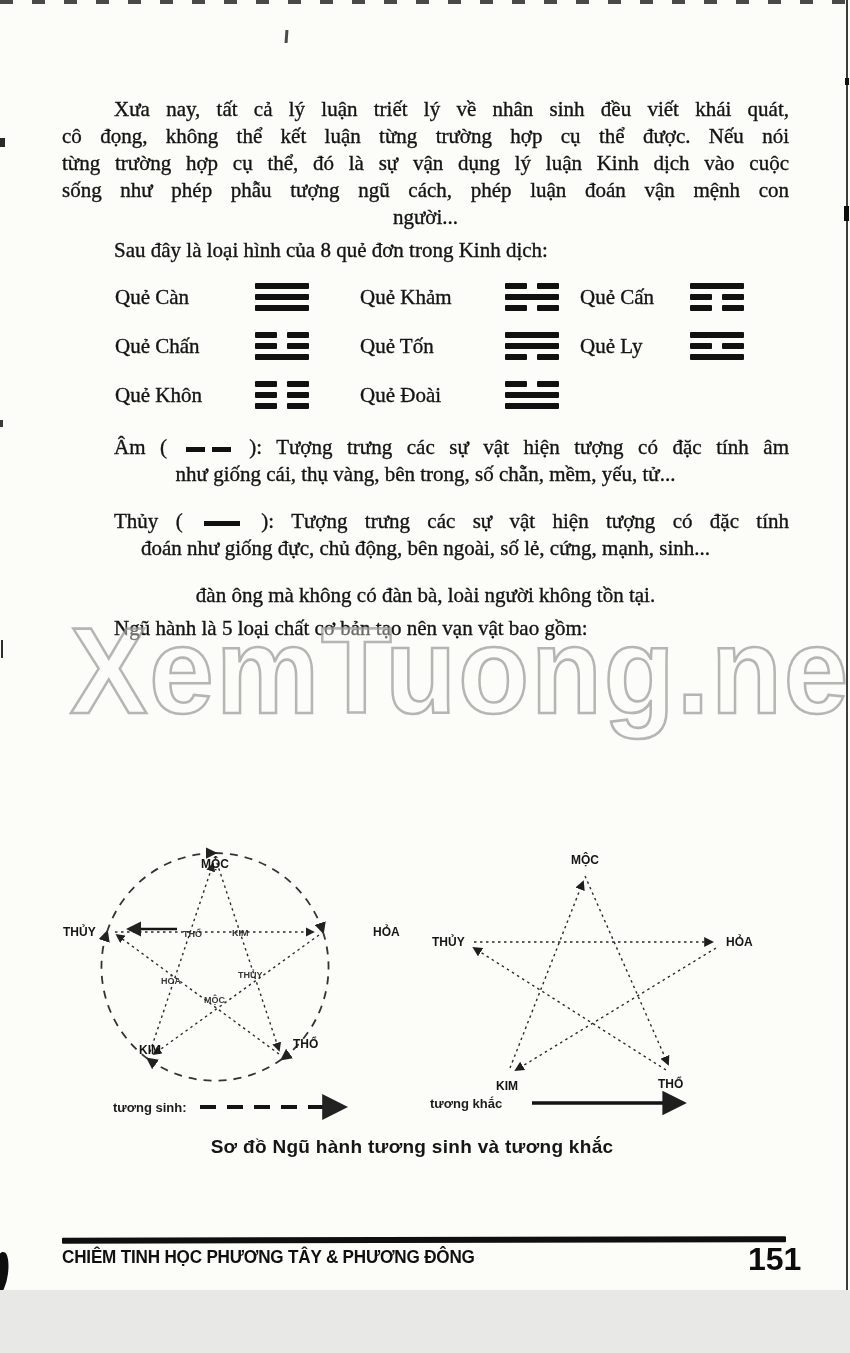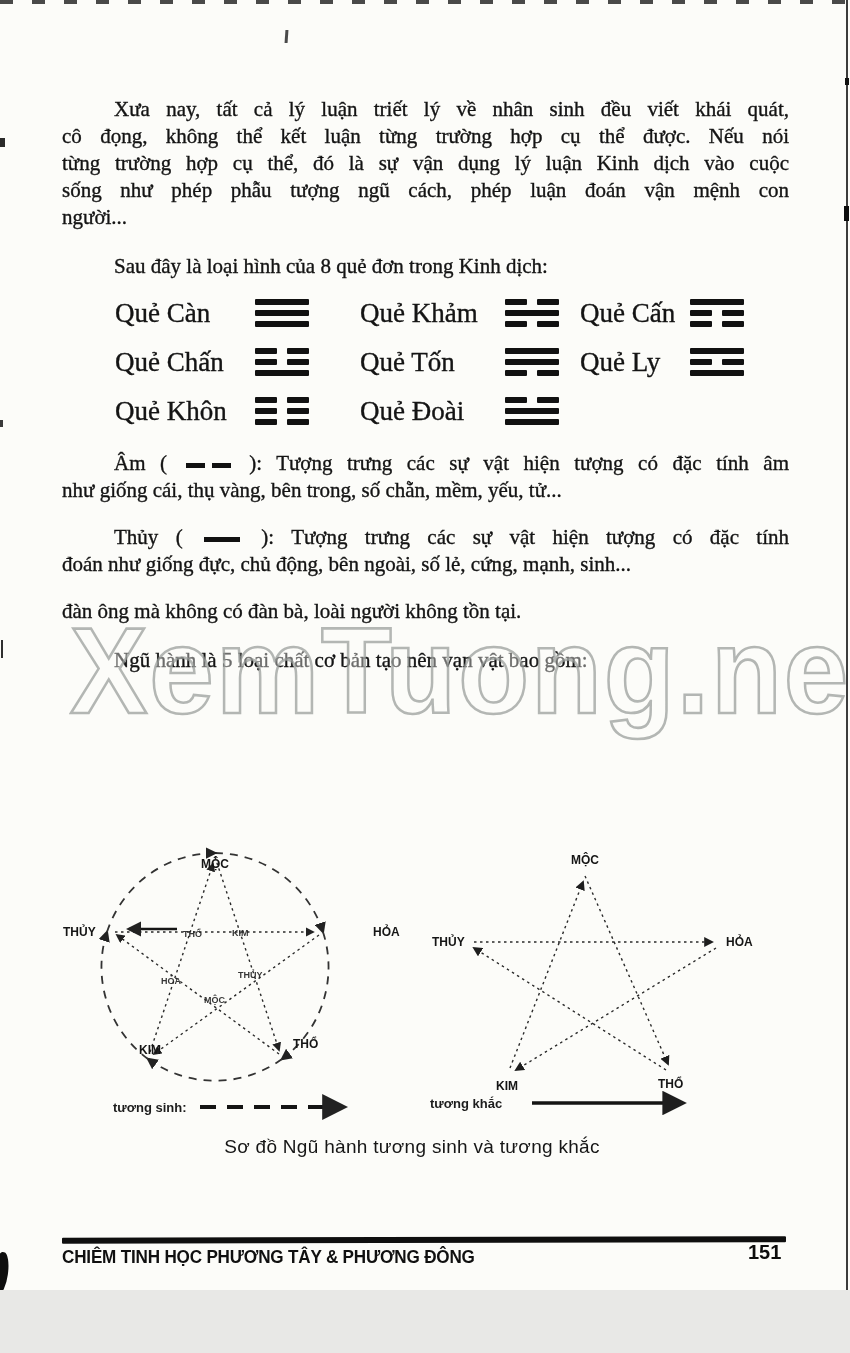--- a/index.html
+++ b/index.html
@@ -22,65 +22,65 @@
   .bottom-strip{position:absolute;top:1344px;left:0;width:850px;height:9px;background:#0b0b0b;
     clip-path:polygon(0 45%,9% 15%,28% 50%,54% 5%,76% 55%,100% 20%,100% 100%,0 100%);}
   .corner-blob{position:absolute;top:1252px;left:-5px;width:13px;height:42px;background:#0e0e0e;
     border-radius:40% 60% 55% 45%;transform:rotate(8deg);}
   .corner-blob2{position:absolute;top:1305px;left:-4px;width:9px;height:20px;background:#151515;border-radius:40%;}
 
   
   .content{position:absolute;top:96px;left:62px;width:727px;font-size:21px;line-height:27px;
     -webkit-text-stroke:.35px #141414;}
   .p-lines{white-space:pre-line;text-align:justify;text-align-last:justify;text-indent:52px;}
-  .p-last{text-align:left;}
+  .p-last{text-align:center;}
   .p-one{text-indent:52px;margin-top:3px;}
   .sym-line{text-align:justify;text-align-last:justify;text-indent:52px;}
-  .mt8{margin-top:20px}.mt20{margin-top:20px}.mt6{margin-top:22px}
+  .mt8{margin-top:20px}.mt20{margin-top:20px}.mt6{margin-top:6px}
 
   
   .yin{display:inline-flex;gap:7px;vertical-align:2px;margin:0 4px;}
   .yin i,.yang i{display:inline-block;height:5px;background:#111;}
   .yin i{width:19px;}
   .yang{display:inline-flex;vertical-align:2px;margin:0 4px;}
   .yang i{width:36px;}
 
   
   .tri-grid{margin:14px 0 0 53px;display:grid;
     grid-template-columns:140px 105px 145px 75px 110px 60px;
     row-gap:11px;align-items:center;}
-  .tri-label{font-size:27px;}
+  .tri-label{font-size:21px;}
   .trigram{width:54px;}
   .tri-line{height:6px;margin:5px 0;background:#111;border-radius:1px;}
   .tri-line.broken{background:none;display:flex;justify-content:space-between;}
   .tri-line.broken i{display:block;width:22px;height:6px;background:#111;border-radius:1px;}
 
   
   .watermark{position:absolute;top:604px;left:70px;width:740px;z-index:6;
     font-family:"Liberation Sans",sans-serif;font-weight:bold;font-size:116px;
     letter-spacing:2px;color:rgba(252,252,250,.38);
     -webkit-text-stroke:2.5px rgba(148,153,150,.7);
     transform:scaleY(1.06);pointer-events:none;}
 
   
   .diag{position:absolute;filter:blur(.35px);}
   .diag-left{top:840px;left:55px;}
   .diag-right{top:852px;left:430px;}
   .caption{position:absolute;top:1136px;left:62px;width:700px;text-align:center;
-    font-family:"Liberation Sans",sans-serif;font-weight:normal;font-size:19px;
+    font-family:"Liberation Sans",sans-serif;font-weight:bold;font-size:19px;
     letter-spacing:.3px;color:#161616;filter:blur(.25px);}
 
   
   .footer-rule{position:absolute;top:1237px;left:62px;width:724px;height:6px;background:#0f0f0f;
     transform:rotate(-.12deg);border-radius:1px;}
   .footer-title{position:absolute;top:1247px;left:62px;
     font-family:"Liberation Sans",sans-serif;font-weight:bold;font-size:18px;
     letter-spacing:-.2px;transform:scaleX(.95);transform-origin:left;color:#101010;}
   .page-number{position:absolute;top:1241px;left:748px;
-    font-family:"Liberation Sans",sans-serif;font-weight:bold;font-size:20px;color:#0c0c0c;}
+    font-family:"Liberation Sans",sans-serif;font-weight:bold;font-size:32px;color:#0c0c0c;}
 
   
   .banner{position:absolute;top:1296px;left:0;width:850px;height:48px;background:#fdfdfc;
     font-family:"Liberation Sans",sans-serif;font-size:28px;color:#3f4244;
     display:flex;align-items:center;justify-content:center;white-space:pre;}
 </style>
 </head>
 <body>
 
 <div class="page">

